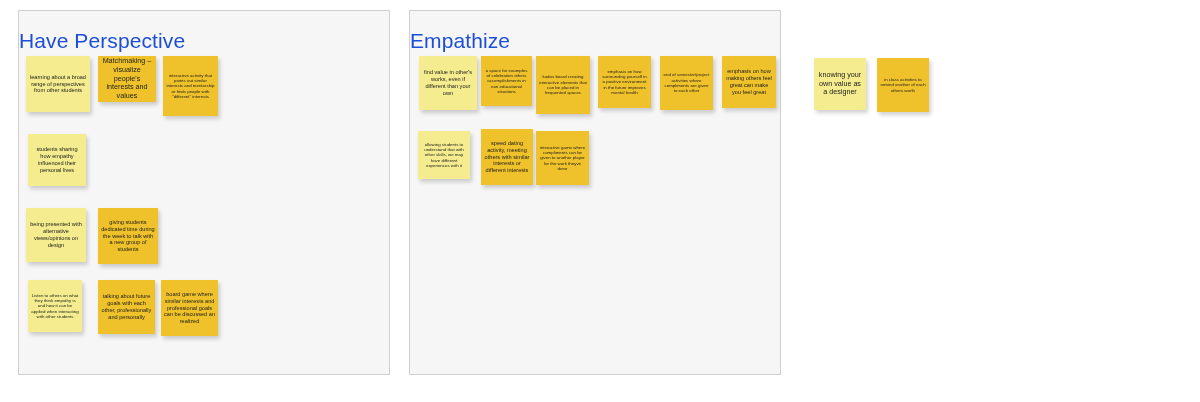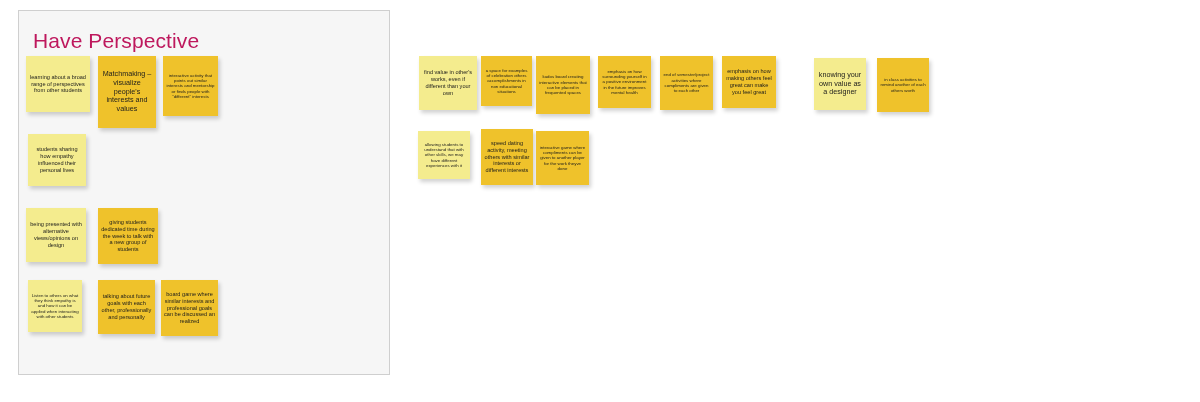--- a/index.html
+++ b/index.html
@@ -27,25 +27,25 @@
     background: #f6f6f6;
     border: 1px solid #cfcfcf;
     box-sizing: border-box;
   }
   #panel-0 { left: 18px;  width: 372px; }
   #panel-1 { left: 409px; width: 372px; }
   #panel-2 { left: 800px; width: 382px; }
 
   .panel-title {
     position: absolute;
-    left: 14px;
+    left: 0;
     top: 18px;
     font-size: 21px;
     font-weight: 400;
-    color: #be185d;
+    color: #1d4ed8;
     letter-spacing: 0.1px;
     white-space: nowrap;
   }
 
   .note {
     position: absolute;
     box-sizing: border-box;
     display: flex;
     align-items: center;
     justify-content: center;
@@ -69,24 +69,27 @@
   .sz-m  { font-size: 5.6px; }
   .sz-l  { font-size: 7.2px; }
 </style>
 </head>
 <body>
 
 <div class="board">
   <div class="panel" id="panel-0">
     <div class="panel-title">Have Perspective</div>
   </div>
+  <div class="panel" id="panel-1">
+    <div class="panel-title">Empathize</div>
+  </div>
 <div class="note pale sz-m" style="left: 26px; top: 56px; width: 64px; height: 56px;">
       <span class="note-text">learning about a broad range of perspectives from other students</span>
     </div>
-    <div class="note gold sz-l" style="left: 98px; top: 56px; width: 58px; height: 72px;">
+    <div class="note gold sz-l" style="left: 98px; top: 56px; width: 58px; height: 46px;">
       <span class="note-text">Matchmaking – visualize people's interests and values</span>
     </div>
     <div class="note gold sz-s" style="left: 163px; top: 56px; width: 55px; height: 60px;">
       <span class="note-text">interactive activity that points out similar interests and mentorship or finds people with "different" interests</span>
     </div>
     <div class="note pale sz-m" style="left: 28px; top: 134px; width: 58px; height: 52px;">
       <span class="note-text">students sharing how empathy influenced their personal lives</span>
     </div>
     <div class="note pale sz-m" style="left: 26px; top: 208px; width: 60px; height: 54px;">
       <span class="note-text">being presented with alternative views/opinions on design</span>

